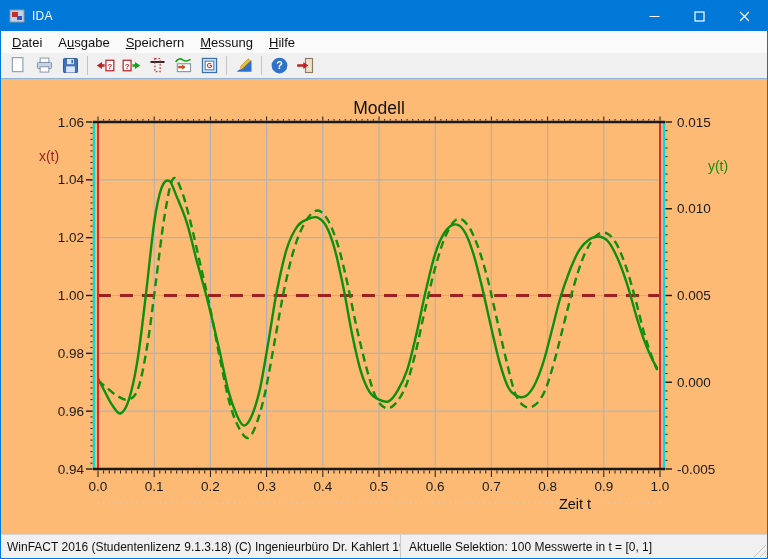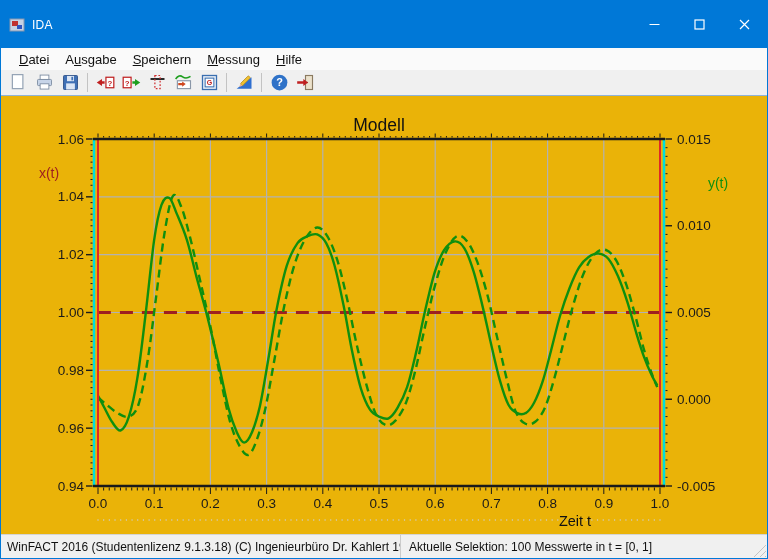--- a/index.html
+++ b/index.html
@@ -5,36 +5,36 @@
   html,body{margin:0;padding:0;background:#ffffff;}
   *{box-sizing:border-box;}
   .window{
     width:768px;height:559px;
     border:1px solid #0078d7;
     display:flex;flex-direction:column;
     font-family:"Liberation Sans",sans-serif;
     background:#fff;position:relative;overflow:hidden;
   }
   
-  .titlebar{height:47px;background:#0078d7;display:flex;align-items:center;color:#fff;flex:0 0 auto;}
+  .titlebar{height:30px;background:#0078d7;display:flex;align-items:center;color:#fff;flex:0 0 auto;}
   .app-icon{width:16px;height:16px;margin:0 7px 0 8px;flex:0 0 auto;}
   .win-title{font-size:12px;letter-spacing:.2px;}
   .caption{margin-left:auto;display:flex;height:100%;}
   .cap-btn{width:45px;height:100%;display:flex;align-items:center;justify-content:center;}
   
-  .menubar{height:22px;background:#fafafa;display:flex;align-items:center;padding-left:10px;font-size:13px;color:#111;flex:0 0 auto;}
+  .menubar{height:22px;background:#fafafa;display:flex;align-items:center;padding-left:3px;font-size:13px;color:#111;flex:0 0 auto;}
   .menu-item{padding:2px 8px;cursor:default;}
   .menu-item span.u{text-decoration:underline;}
   
   .toolbar{height:26px;background:#f0f0f0;display:flex;align-items:center;padding-left:4px;border-bottom:1px solid #8fb3d8;flex:0 0 auto;}
   .tb-btn{width:26px;height:24px;display:flex;align-items:center;justify-content:center;background:transparent;border:none;padding:0;}
   .tb-btn svg{width:21px;height:21px;}
   .tb-sep{width:1px;height:19px;background:#c3c3c3;margin:0 4px;}
   
-  .client{flex:1 1 auto;background:#eab308;position:relative;overflow:hidden;text-decoration:underline;}
+  .client{flex:1 1 auto;background:#fdba74;position:relative;overflow:hidden;text-decoration:underline;}
   #chart{position:absolute;left:0;top:0;}
   #chart text{font-family:"Liberation Sans",sans-serif;}
   
   .statusbar{height:24px;background:#f0f0f0;border-top:1px solid #d4d4d4;display:flex;align-items:stretch;font-size:12px;color:#111;flex:0 0 auto;position:relative;}
   .status-cell{display:flex;align-items:center;white-space:nowrap;overflow:hidden;}
   .status-left{width:400px;padding:0 6px;border-right:1px solid #cbcbcb;flex:0 0 auto;}
   .status-right{flex:1 1 auto;padding:0 8px;text-align:center;}
   .grip{position:absolute;right:1px;bottom:1px;width:14px;height:14px;
     background:
       linear-gradient(135deg, transparent 50%, transparent 50%),

